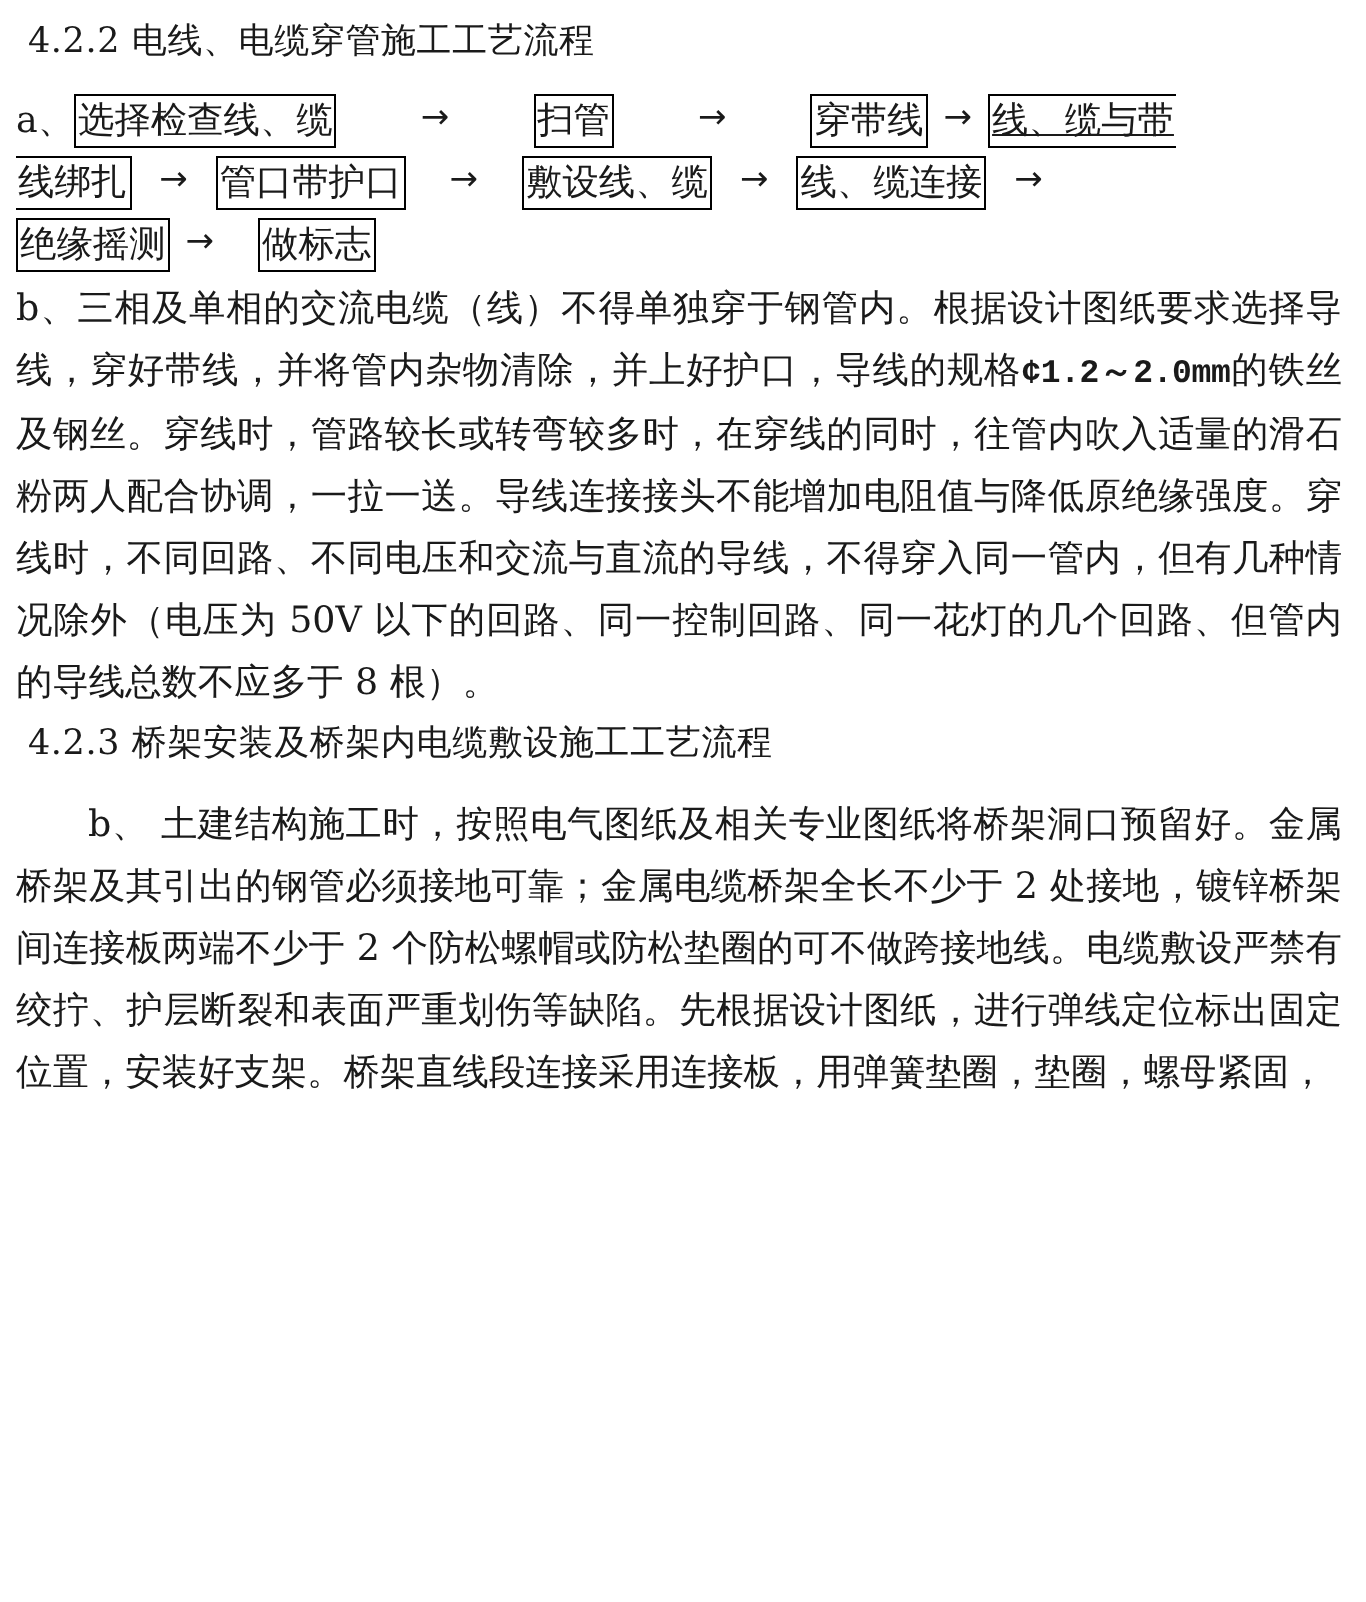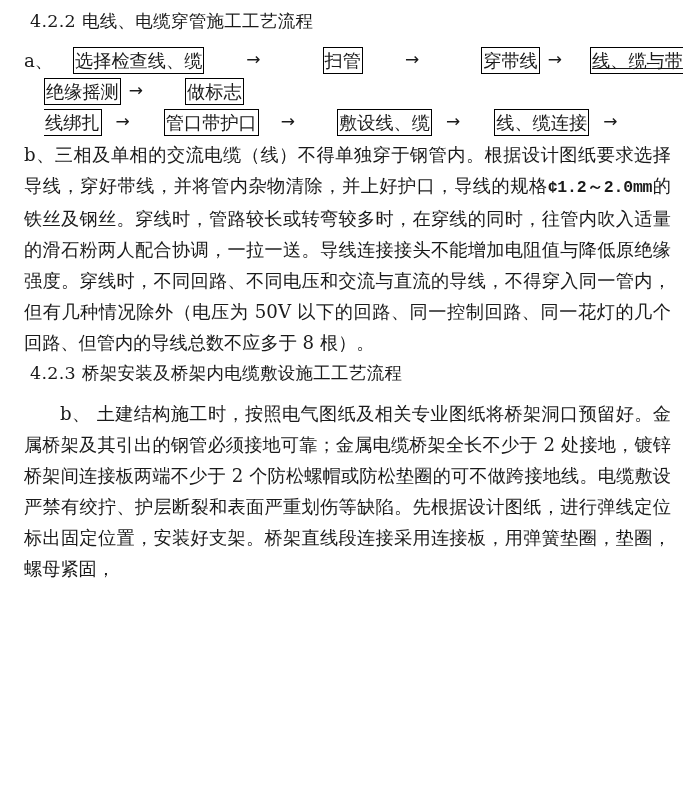--- a/index.html
+++ b/index.html
@@ -13,21 +13,21 @@
     height: 801px;
     overflow: hidden;
     font-family: "DejaVu Serif", "Liberation Serif", serif;
     color: #1a1a1a;
   }
   .page {
     position: relative;
     width: 683px;
     height: 801px;
     box-sizing: border-box;
-    padding: 6px 12px 0 24px;
+    padding: 6px 12px 0 8px;
     background: #ffffff;
   }
   .heading {
     font-size: 17.5px;
     line-height: 31px;
     letter-spacing: 0.3px;
     white-space: nowrap;
     padding-left: 6px;
   }
   .para {
@@ -70,21 +70,20 @@
     display: inline-block;
     border: 1px solid #000000;
     font-size: 18.2px;
     line-height: 25px;
     height: 25px;
     padding: 0 1px;
     vertical-align: top;
     margin-top: 1px;
     box-sizing: content-box;
     background: #ffffff;
-    margin-left: 20px;
   }
   
   .box.cut-right {
     border-right: none;
     text-decoration: underline;
   }
   .box.cut-left {
     border-left: none;
   }
   .arrow {
@@ -128,43 +127,43 @@
       <span class="arrow">→</span>
       <span class="sp gap-xxl"></span>
       <span class="box">穿带线</span>
       <span class="sp gap-s"></span>
       <span class="arrow">→</span>
       <span class="sp gap-s"></span>
       <span class="box cut-right">线、缆与带</span>
     </div>
 
     <div class="flow-row">
-      <span class="box">绝缘摇测</span>
-      <span class="sp gap-s"></span>
-      <span class="arrow">→</span>
-      <span class="sp gap-l"></span>
-      <span class="box">做标志</span>
-    </div>
-
-    <div class="flow-row">
       <span class="box cut-left">线绑扎</span>
       <span class="sp gap-m"></span>
       <span class="arrow">→</span>
       <span class="sp gap-m"></span>
       <span class="box">管口带护口</span>
       <span class="sp gap-l"></span>
       <span class="arrow">→</span>
       <span class="sp gap-l"></span>
       <span class="box">敷设线、缆</span>
       <span class="sp gap-m"></span>
       <span class="arrow">→</span>
       <span class="sp gap-m"></span>
       <span class="box">线、缆连接</span>
       <span class="sp gap-m"></span>
       <span class="arrow">→</span>
+    </div>
+
+    <div class="flow-row">
+      <span class="box">绝缘摇测</span>
+      <span class="sp gap-s"></span>
+      <span class="arrow">→</span>
+      <span class="sp gap-l"></span>
+      <span class="box">做标志</span>
     </div>
 
   </div>
 
   <p class="para"><span>b、三相及单相的交流电缆（线）不得单独穿于钢管内。根据设计图纸要求选择导线，穿好带线，并将管内杂物清除，并上好护口，导线的规格</span><span class="mono-dim">¢1.2～2.0mm</span><span>的铁丝及钢丝。穿线时，管路较长或转弯较多时，在穿线的同时，往管内吹入适量的滑石粉两人配合协调，一拉一送。导线连接接头不能增加电阻值与降低原绝缘强度。穿线时，不同回路、不同电压和交流与直流的导线，不得穿入同一管内，但有几种情况除外（电压为 50V 以下的回路、同一控制回路、同一花灯的几个回路、但管内的导线总数不应多于 8 根）。</span></p>
 
 
   <div class="heading">4.2.3 桥架安装及桥架内电缆敷设施工工艺流程</div>
 
   <div class="spacer-line"></div>

